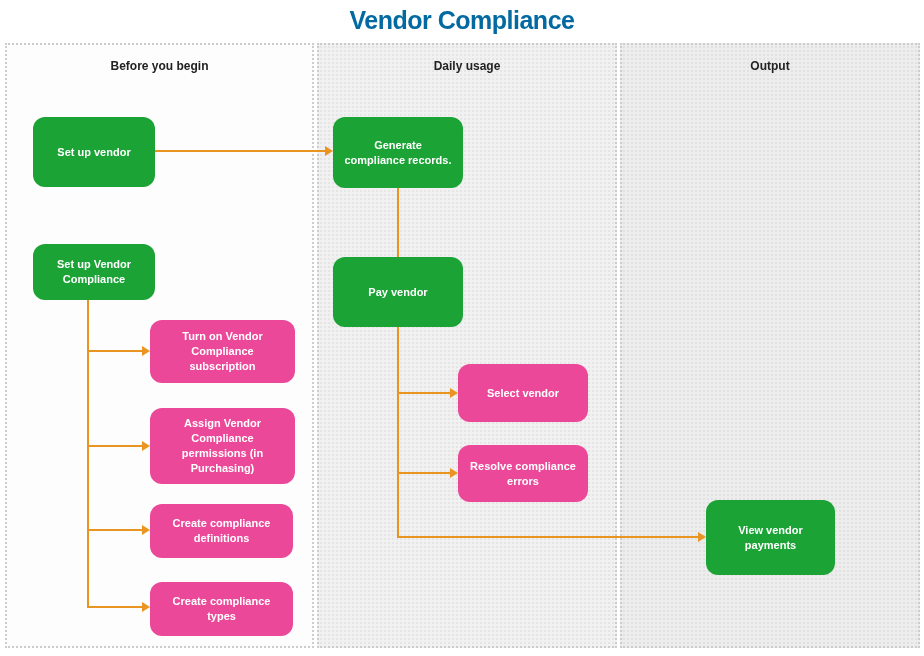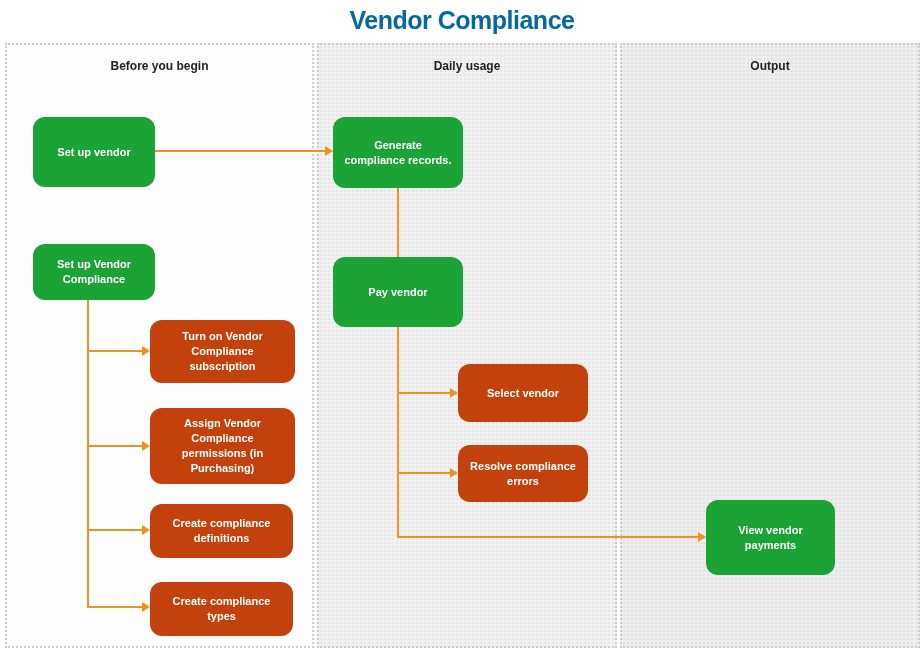--- a/index.html
+++ b/index.html
@@ -27,21 +27,21 @@
     position:absolute;top:14px;left:0;width:100%;text-align:center;
     font-size:12px;font-weight:bold;color:#222222;
   }
   .node{
     position:absolute;border-radius:12px;color:#ffffff;
     display:flex;align-items:center;justify-content:center;text-align:center;
     font-size:11px;font-weight:600;line-height:1.35;padding:4px 10px;
     box-sizing:border-box;
   }
   .node-green{background:#1ba336;}
-  .node-blue{background:#c2410c;}
+  .node-blue{background:#ec4899;}
 
   
   .n-setup-vendor{left:33px;top:117px;width:122px;height:70px;}
   .n-setup-vendor-compliance{left:33px;top:207px;width:122px;height:56px;margin-top:37px;}
   .n-generate-records{left:333px;top:117px;width:130px;height:71px;}
   .n-pay-vendor{left:333px;top:257px;width:130px;height:70px;}
   .n-view-payments{left:706px;top:500px;width:129px;height:75px;}
   
   .n-turn-on{left:150px;top:320px;width:145px;height:63px;}
   .n-assign-permissions{left:150px;top:408px;width:145px;height:76px;}

